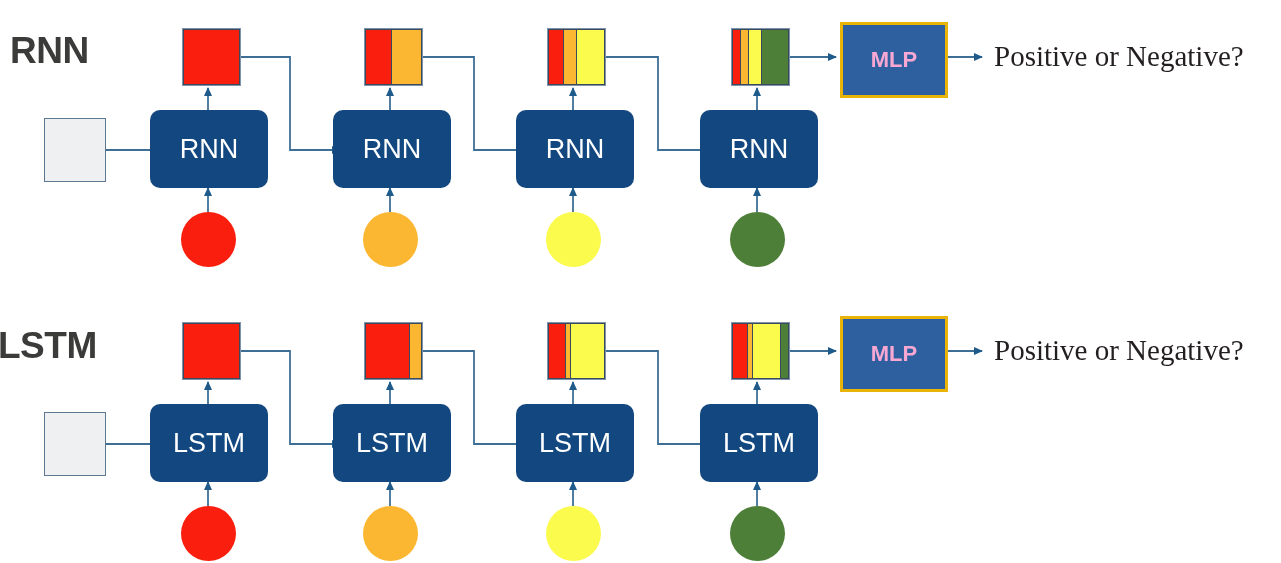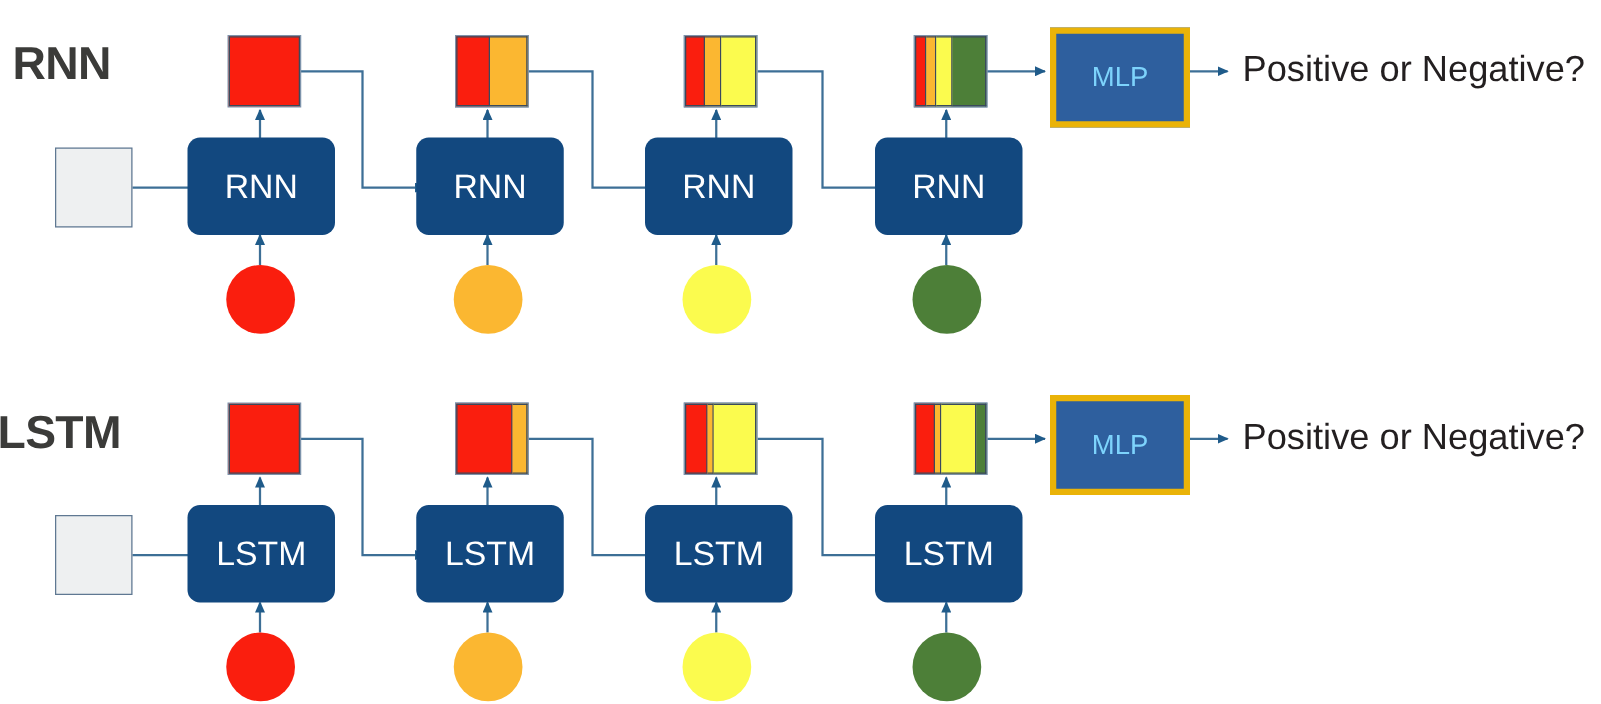--- a/index.html
+++ b/index.html
@@ -34,25 +34,25 @@
     font-family: "Liberation Sans", sans-serif;
     font-size: 27px;
     display: flex;
     align-items: center;
     justify-content: center;
     letter-spacing: 0px;
   }
   .mlp-block {
     position: absolute;
     background: #2e5f9e;
-    border: 5px solid #eab308;
-    color: #7dd3fc;
+    border: 3px solid #eab308;
+    color: #f9a8d4;
     font-family: "Liberation Sans", sans-serif;
     font-size: 22px;
-    font-weight: normal;
+    font-weight: bold;
     display: flex;
     align-items: center;
     justify-content: center;
   }
   .input-box {
     position: absolute;
     background: #eef0f1;
     border: 1.5px solid #5f7892;
   }
   .token-circle {
@@ -73,21 +73,21 @@
   }
   .stack-seg:first-child {
     border-left: 1.5px solid #3a4a5c;
   }
   .seg-top-bottom {
     border-top: 1.5px solid #3a4a5c;
     border-bottom: 1.5px solid #3a4a5c;
   }
   .out-text {
     position: absolute;
-    font-family: Liberation Sans, sans-serif;
+    font-family: Liberation Serif, serif;
     font-size: 29px;
     color: #231f20;
     white-space: nowrap;
   }
   svg.wires {
     position: absolute;
     left: 0;
     top: 0;
     width: 1281px;
     height: 563px;

